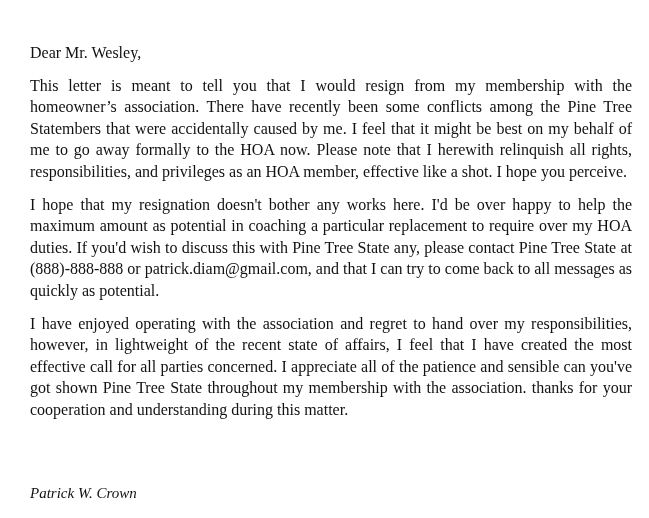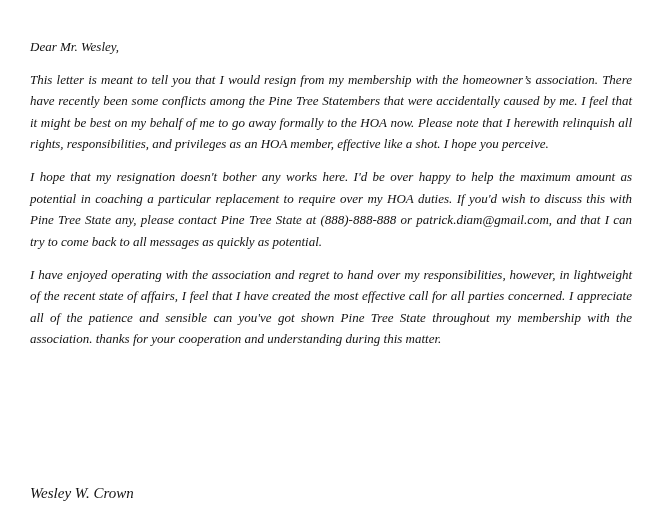--- a/index.html
+++ b/index.html
@@ -1,30 +1,30 @@
 <!DOCTYPE html>
 <html><head>
 <meta charset="utf-8">
 <style>
   html, body { margin: 0; padding: 0; background: #ffffff; }
   body { width: 649px; height: 518px; overflow: hidden; position: relative; }
   .letter {
-    position: absolute; left: 30px; top: 36px; width: 602px;
+    position: absolute; left: 30px; top: 42px; width: 602px;
     font-family: "Liberation Serif", "DejaVu Serif", serif;
-    font-style: italic; font-size: 13px; line-height: 21.5px; color: #111111;
+    font-size: 16px; line-height: 21.5px; color: #111111;
   }
   .letter p { margin: 0 0 11.5px 0; text-align: justify; }
   .salutation { margin-bottom: 11px !important; }
   .closing { margin-bottom: 0 !important; }
   .signature { position: absolute; left: 30px; top: 483px;
     font-family: "Liberation Serif", "DejaVu Serif", serif;
     font-style: italic; font-size: 15px; line-height: 21.5px; color: #111111; margin: 0; }
 </style>
 </head>
 <body>
 
 <div class="letter">
   <p class="salutation">Dear Mr. Wesley,</p>
   <p>This letter is meant to tell you that I would resign from my membership with the homeowner’s association. There have recently been some conflicts among the Pine Tree Statembers that were accidentally caused by me. I feel that it might be best on my behalf of me to go away formally to the HOA now. Please note that I herewith relinquish all rights, responsibilities, and privileges as an HOA member, effective like a shot. I hope you perceive.</p>
   <p>I hope that my resignation doesn't bother any works here. I'd be over happy to help the maximum amount as potential in coaching a particular replacement to require over my HOA duties. If you'd wish to discuss this with Pine Tree State any, please contact Pine Tree State at (888)-888-888 or patrick.diam@gmail.com, and that I can try to come back to all messages as quickly as potential.</p>
   <p>I have enjoyed operating with the association and regret to hand over my responsibilities, however, in lightweight of the recent state of affairs, I feel that I have created the most effective call for all parties concerned. I appreciate all of the patience and sensible can you've got shown Pine Tree State throughout my membership with the association. thanks for your cooperation and understanding during this matter.</p>
 </div>
-<p class="signature">Wesley W. Crown</p>
+<p class="signature">Patrick W. Crown</p>
 
 </body></html>

